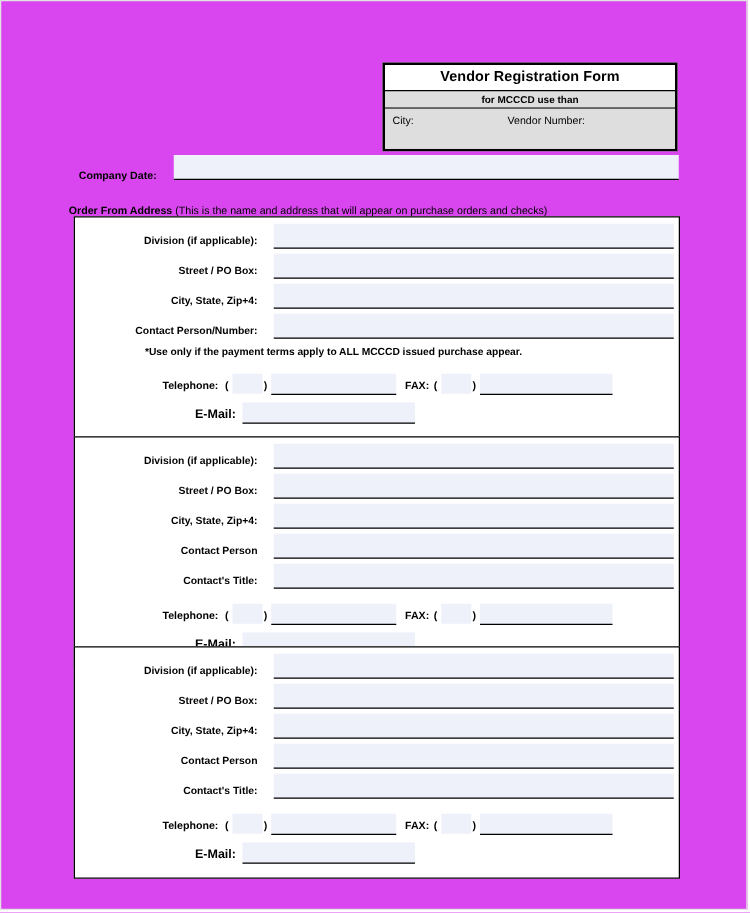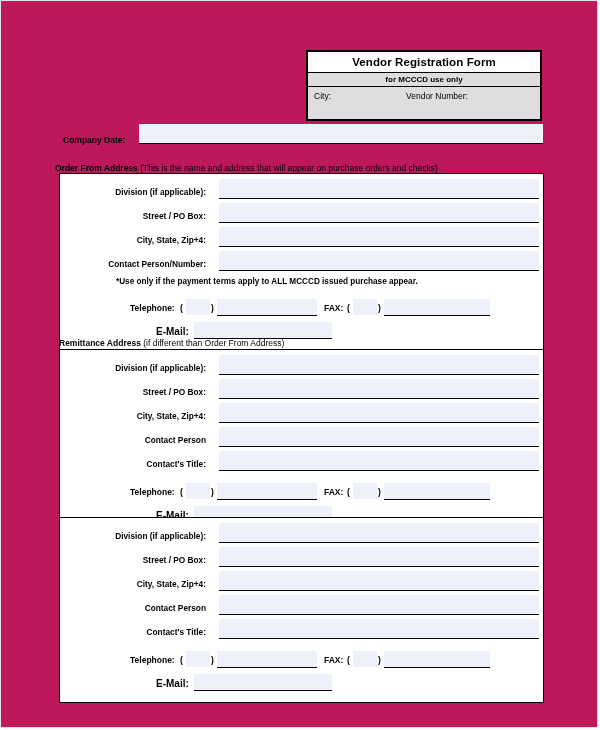--- a/index.html
+++ b/index.html
@@ -12,21 +12,21 @@
     background: #ffffff;
     font-family: "Liberation Sans", sans-serif;
     color: #000000;
     overflow: hidden;
   }
   .page {
     position: relative;
     width: 598px;
     height: 728px;
     border: 1px solid #e3e3e3;
-    background: #be185d;
+    background: #d946ef;
     box-sizing: border-box;
   }
 
   
   .header-table {
     position: absolute;
     left: 305px;
     top: 49px;
     width: 236px;
     border: 2px solid #000;
@@ -214,21 +214,21 @@
   }
   .spacer { height: 8px; }
 </style>
 </head>
 <body>
 
 <div class="page">
 
   <div class="header-table">
     <div class="ht-title">Vendor Registration Form</div>
-    <div class="ht-sub">for MCCCD use only</div>
+    <div class="ht-sub">for MCCCD use than</div>
     <div class="ht-body">
       <span class="ht-date">City:</span>
       <span class="ht-vendor">Vendor Number:</span>
     </div>
   </div>
 
   <div class="company-row">
     <span class="company-label">Company Date:</span>
     <div class="company-input"></div>
   </div>
@@ -287,24 +287,20 @@
       <span class="paren-close" style="left:294px;">)</span>
       <div class="num-line" style="left:300px; width:106px;"></div>
     </div>
 
     <div class="email-row">
       <span class="email-label">E-Mail:</span>
       <div class="email-line"></div>
     </div>
   </div>
 
-  <div class="section-heading" style="left:58px; top:337px;">
-    <b>Remittance Address</b>
-    <span>(if different than Order From Address)</span>
-  </div>
 
   <div class="block" style="top:348px; padding:4px 24px 6px 24px;">
 
     <div class="field-row">
       <div class="field-wrap">
         <span class="field-label">Division (if applicable):</span>
         <div class="field-input" style="width:320px;"></div>
       </div>
     </div>
 

